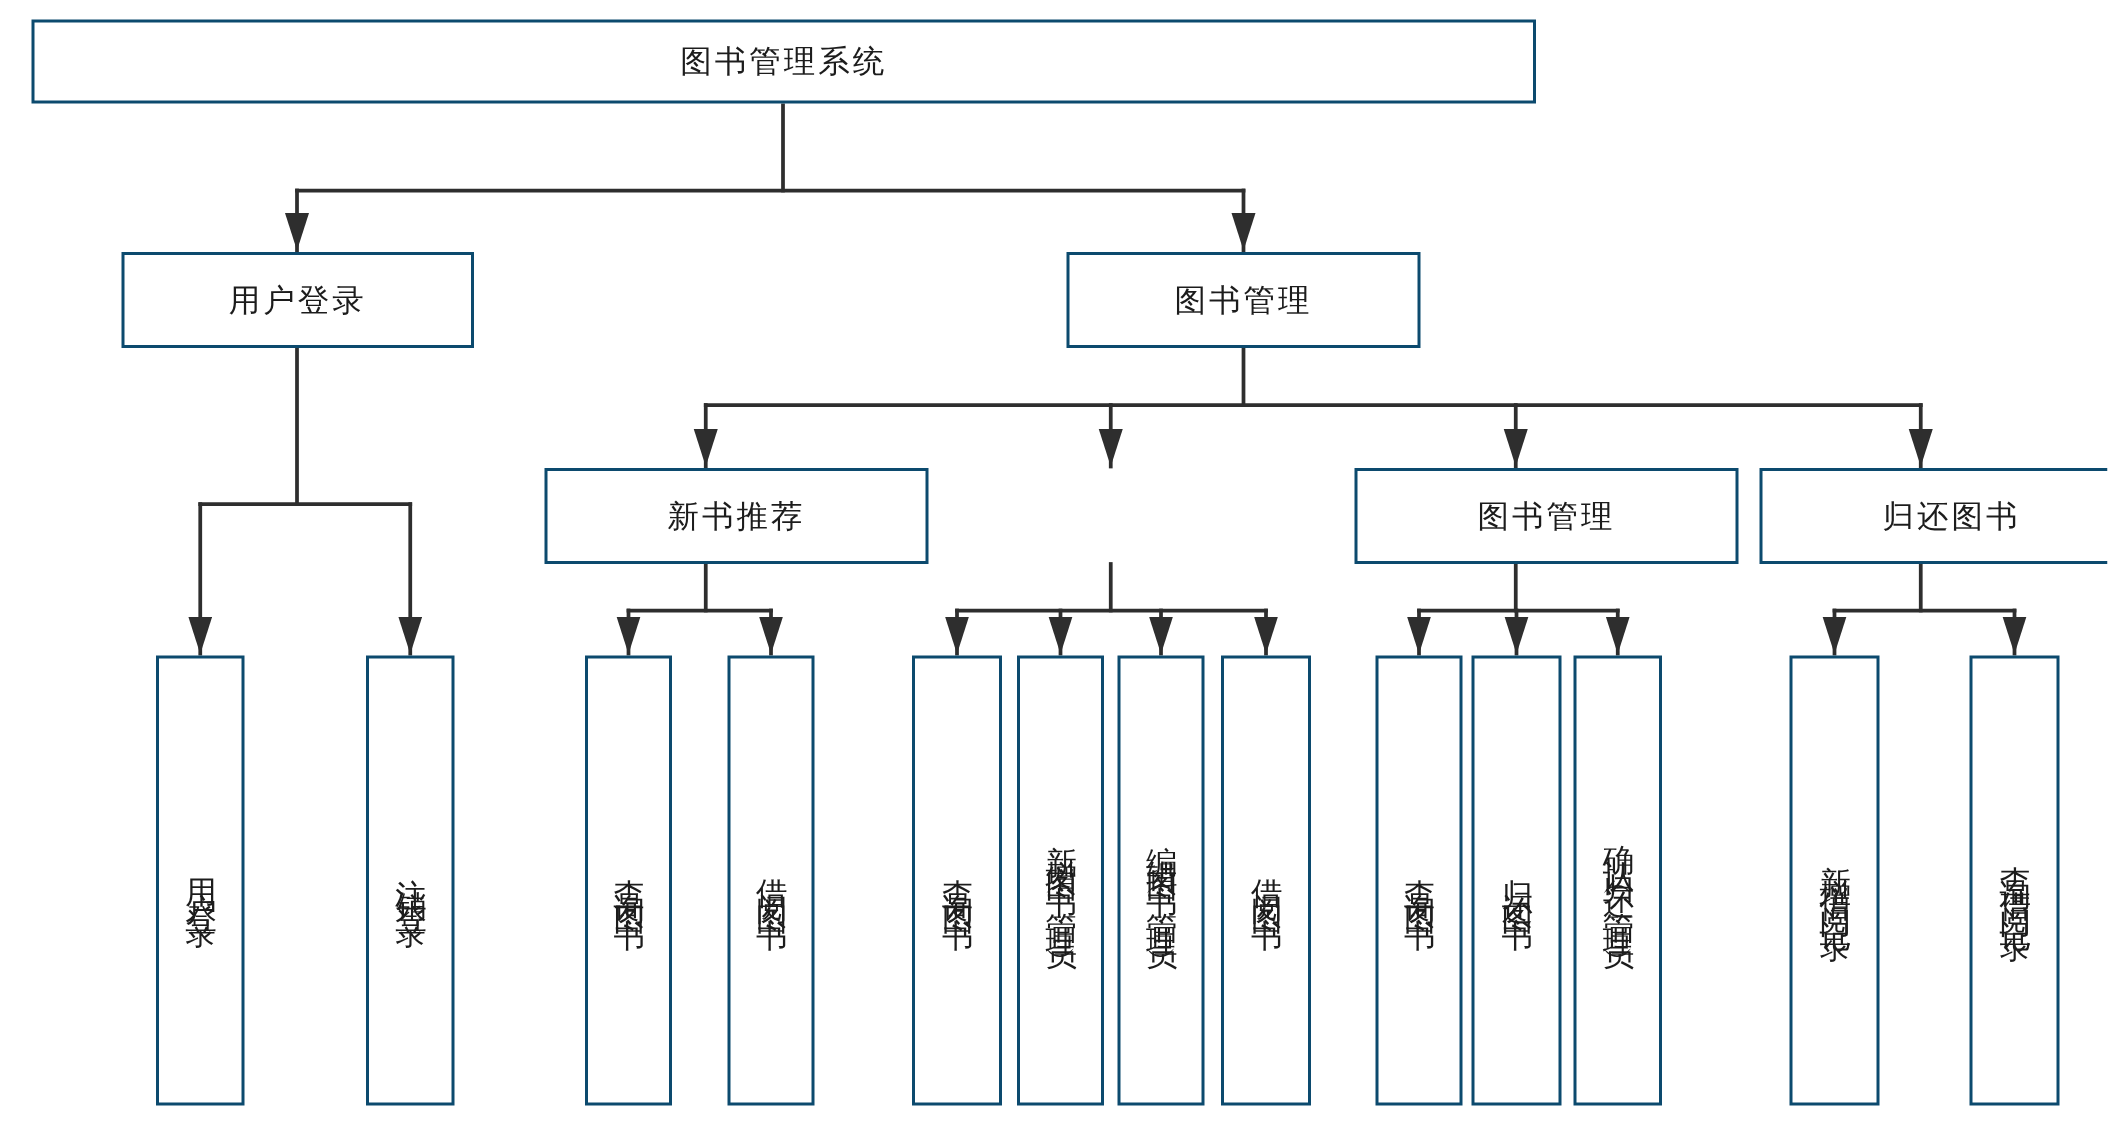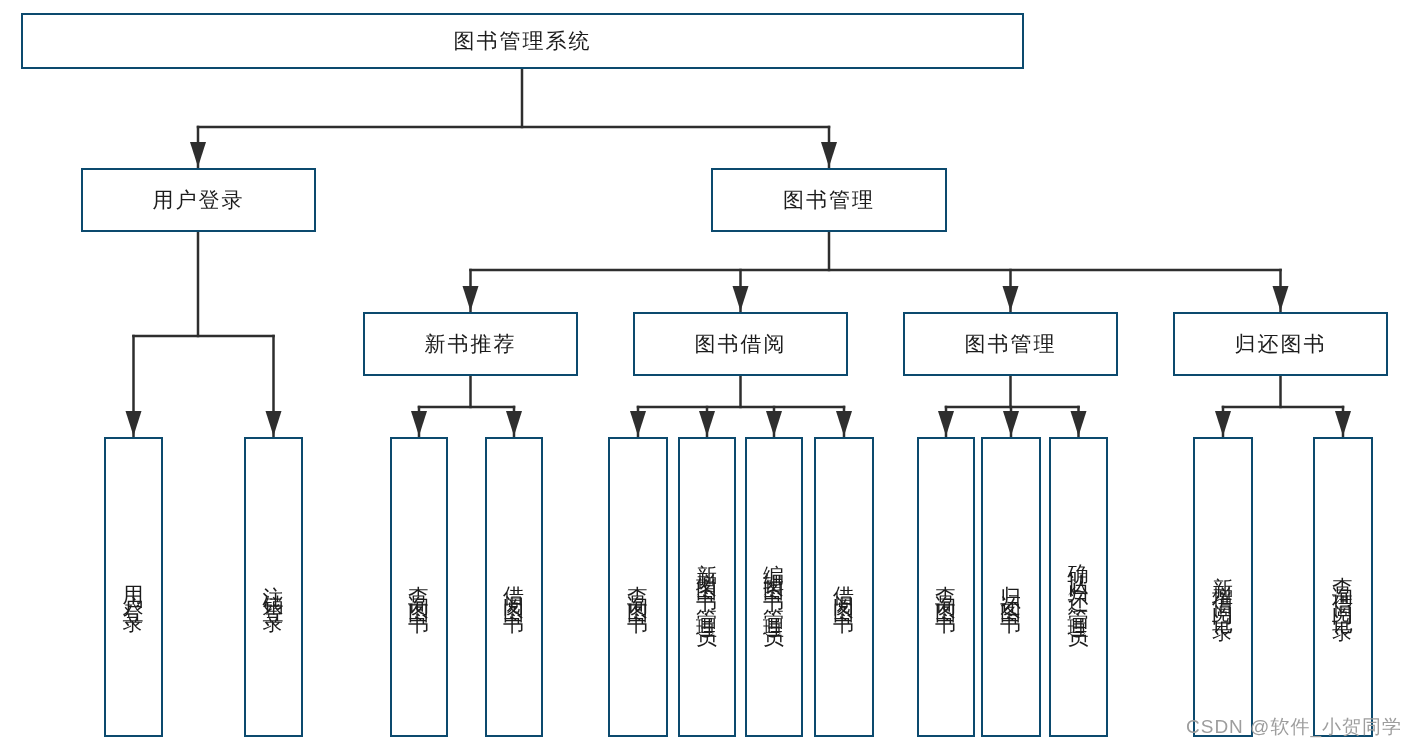--- a/index.html
+++ b/index.html
@@ -23,21 +23,21 @@
     background: #ffffff;
     display: flex;
     align-items: center;
     justify-content: center;
     color: #1c1c1c;
   }
   .hbox { font-size: 21px; letter-spacing: 2px; }
   .root  { left: 21px;  top: 13px;  width: 1003px; height: 56px; }
   .lvl2, .lvl3 { height: 64px; }
   .lvl2 { top: 168px; width: 235px; }
-  .lvl3 { top: 312px; width: 215px; }
+  .lvl3 { top: 312px; width: 256px; }
   .leaf { top: 437px; height: 300px; }
   .vtext {
     writing-mode: vertical-rl;
     text-orientation: mixed;
     font-size: 21px;
     line-height: 1;
     letter-spacing: 9px;
     white-space: nowrap;
   }
   .watermark {
@@ -125,23 +125,20 @@
   <div class="box lvl2 hbox" style="left:81px;">
     <span>用户登录</span>
   </div>
   <div class="box lvl2 hbox" style="left:711px; width:236px;">
     <span>图书管理</span>
   </div>
 
   <div class="box lvl3 hbox" style="left:363px;">
     <span>新书推荐</span>
   </div>
-  <div class="box lvl3 hbox" style="left:633px;">
-    <span>图书借阅</span>
-  </div>
   <div class="box lvl3 hbox" style="left:903px;">
     <span>图书管理</span>
   </div>
   <div class="box lvl3 hbox" style="left:1173px;">
     <span>归还图书</span>
   </div>
 
   <div class="box leaf" style="left:104px; width:59px;">
     <span class="vtext">用户登录</span>
   </div>
@@ -175,15 +172,14 @@
   <div class="box leaf" style="left:1049px; width:59px;">
     <span class="vtext">确认归还（管理员）</span>
   </div>
   <div class="box leaf" style="left:1193px; width:60px;">
     <span class="vtext">新增借阅记录</span>
   </div>
   <div class="box leaf" style="left:1313px; width:60px;">
     <span class="vtext">查询借阅记录</span>
   </div>
 
-  <div class="watermark">CSDN @软件_小贺同学</div>
 
 </div>
 
 </body></html>

